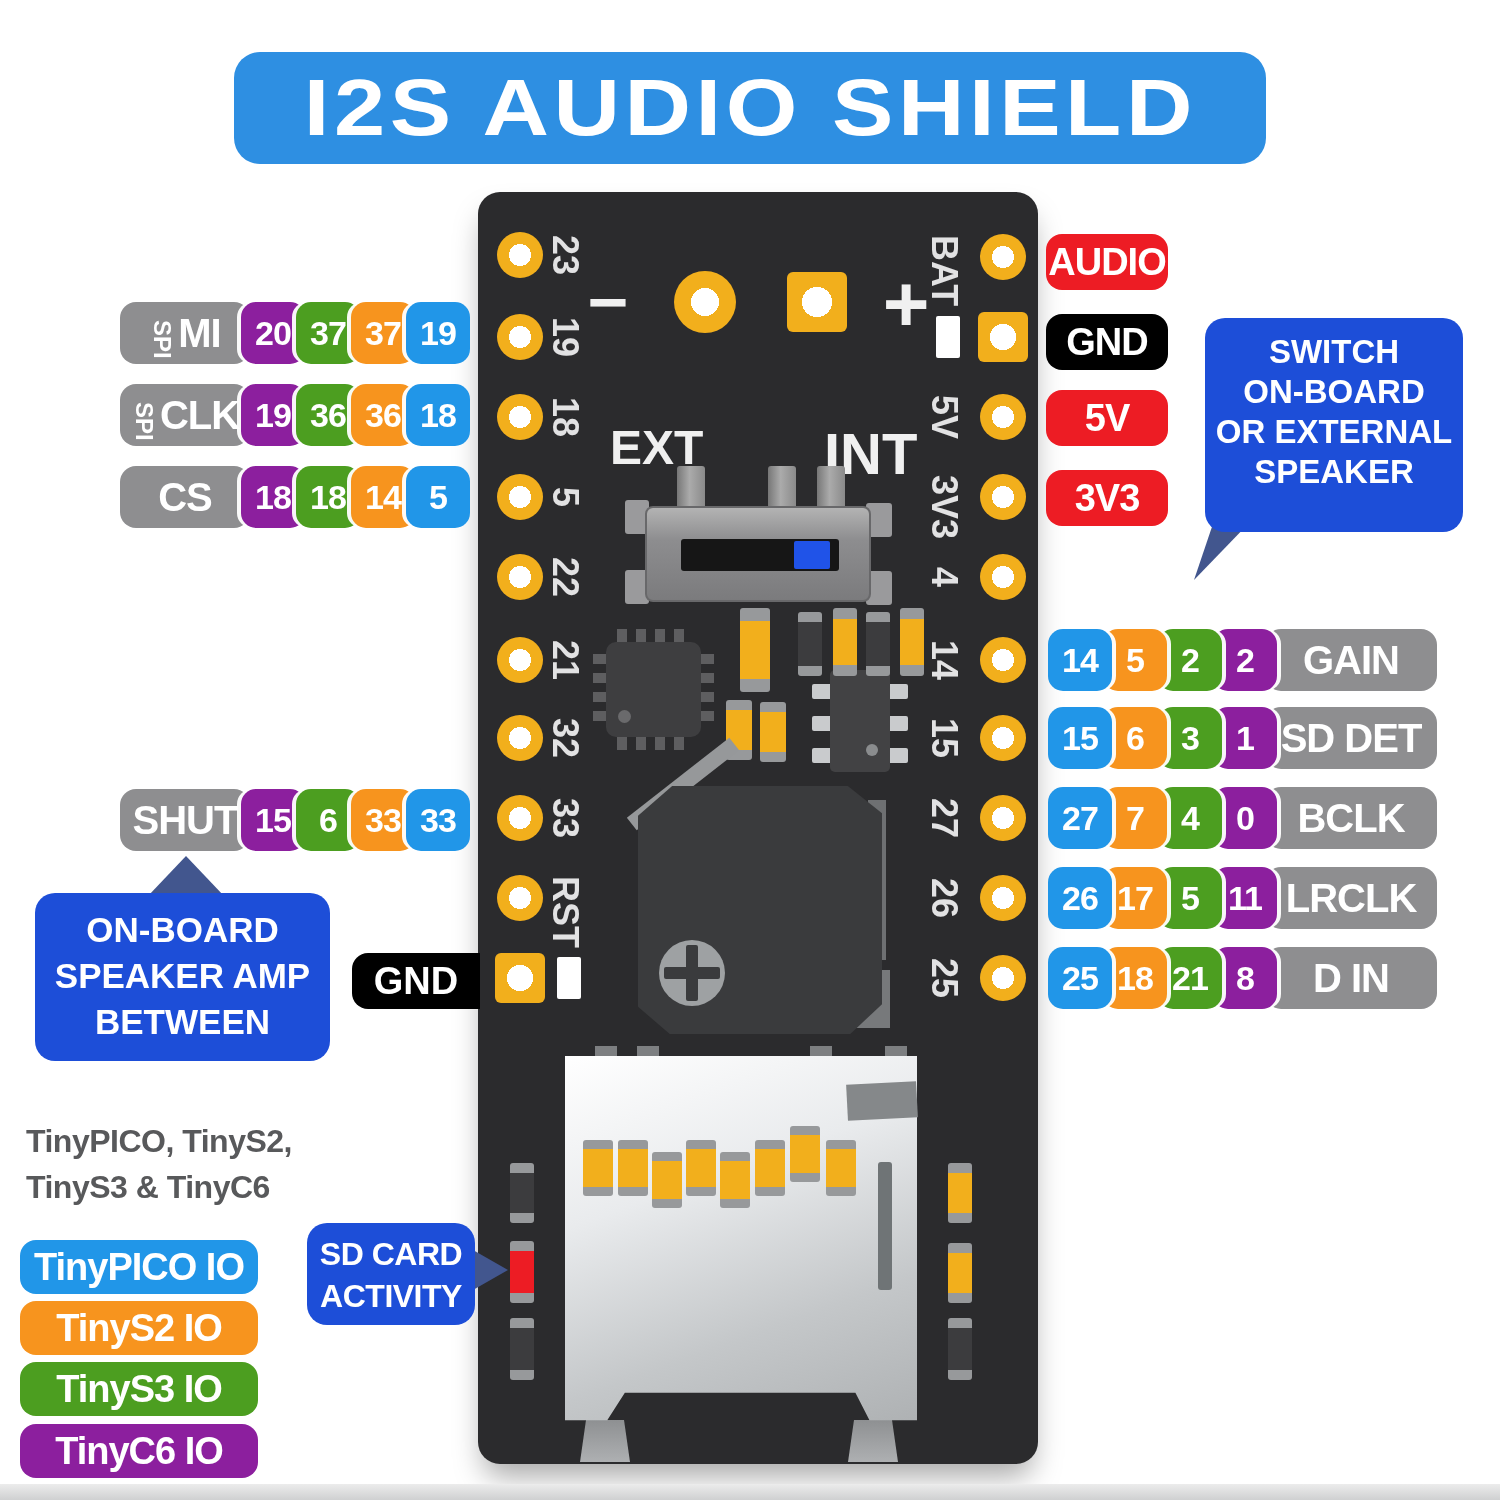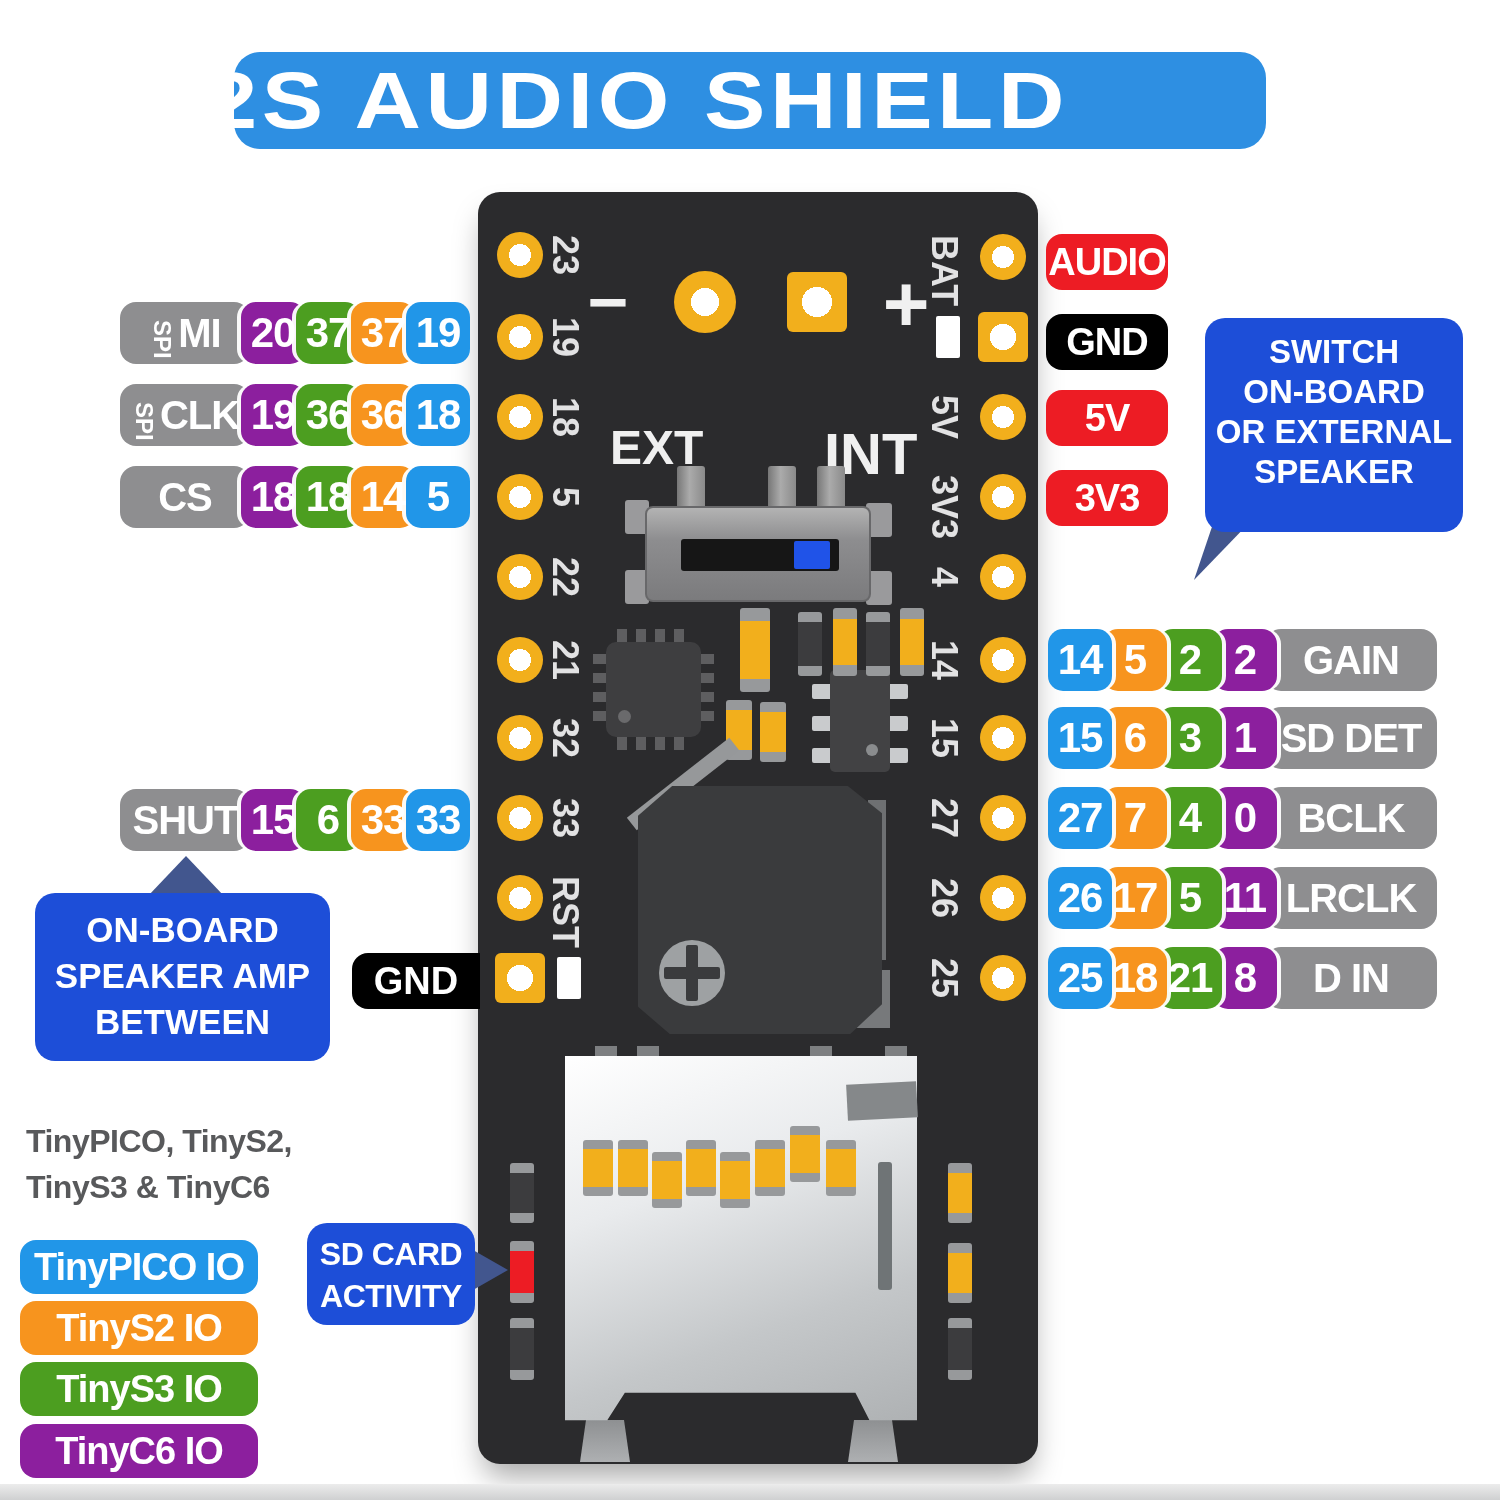--- a/index.html
+++ b/index.html
@@ -1,20 +1,20 @@
 <!DOCTYPE html>
 <html><head>
 <meta charset="utf-8">
 <style>
   html,body{margin:0;padding:0;background:#fff;}
   .stage{position:relative;width:1500px;height:1500px;background:#ffffff;overflow:hidden;
          font-family:"Liberation Sans", sans-serif;font-weight:bold;}
   
-  .title{position:absolute;left:234px;top:52px;width:1032px;height:97px;background:#2E8FE2;
-         border-radius:26px;color:#fff;display:flex;align-items:center;justify-content:flex-start;}
+  .title{position:absolute;left:234px;top:52px;width:1032px;height:112px;background:#2E8FE2;
+         border-radius:26px;color:#fff;display:flex;align-items:center;justify-content:center;}
   .title span{font-size:80px;letter-spacing:4px;transform:scaleX(1.15);white-space:nowrap;}
   
   .board{position:absolute;left:478px;top:192px;width:560px;height:1272px;background:#2B2B2D;
          border-radius:22px;box-shadow:0 18px 30px -6px rgba(0,0,0,.35);}
   .hole{position:absolute;width:46px;height:46px;border-radius:50%;
         background:radial-gradient(circle,#ffffff 0 11px,#F2AF1C 11px);}
   .sqpad{position:absolute;width:50px;height:50px;border-radius:6px;
         background:radial-gradient(circle,#ffffff 0 13px,#F2AF1C 13px);}
   .bighole{position:absolute;left:674px;top:271px;width:62px;height:62px;border-radius:50%;
         background:radial-gradient(circle,#ffffff 0 14px,#F2AF1C 14px);}
@@ -58,21 +58,21 @@
   .sdflag{position:absolute;left:847px;top:1083px;width:70px;height:36px;background:#85888A;transform:rotate(-3deg);}
   .sdline{position:absolute;left:878px;top:1162px;width:14px;height:128px;background:#6F7476;border-radius:3px;}
   .sdtab{position:absolute;width:22px;height:14px;background:#7D7F81;}
   .legtab{position:absolute;width:50px;height:42px;background:linear-gradient(180deg,#8E9092,#AEB0B2);
        clip-path:polygon(12% 0,88% 0,100% 100%,0 100%);}
   
   .lrow,.rrow{position:absolute;display:flex;align-items:center;height:62px;}
   .lrow{right:1030px;}
   .rrow{left:1048px;width:400px;}
   .pb{width:64px;height:62px;margin-left:-9px;border-radius:15px;display:flex;align-items:center;
-      justify-content:center;font-size:42px;color:#fff;position:relative;letter-spacing:-1px;}
+      justify-content:center;font-size:34px;color:#fff;position:relative;letter-spacing:-1px;}
   .lrow .pb{box-shadow:-4px 0 0 rgba(255,255,255,.95);}
   .rrow .pb{box-shadow:4px 0 0 rgba(255,255,255,.95);}
   .glabel{position:relative;z-index:1;min-width:130px;height:62px;background:#8E8E90;border-radius:16px;
       color:#fff;display:flex;align-items:center;justify-content:center;gap:3px;padding:0 8px;box-sizing:border-box;}
   .gpre{display:inline-block;width:26px;text-align:center;transform:rotate(90deg);font-size:24px;white-space:nowrap;}
   .gtext{font-size:40px;letter-spacing:-1px;white-space:nowrap;}
   .rlabel{position:relative;z-index:1;margin-left:-12px;width:172px;height:62px;background:#8E8E90;border-radius:16px;
       color:#fff;display:flex;align-items:center;justify-content:center;font-size:40px;letter-spacing:-1px;white-space:nowrap;}.z2{z-index:2}.z3{z-index:3}.z4{z-index:4}.z5{z-index:5}.z6{z-index:6}
   .pico{background:#2196E8}.s2{background:#F7941E}.s3{background:#4C9E20}.c6{background:#8C1F9E}
   

